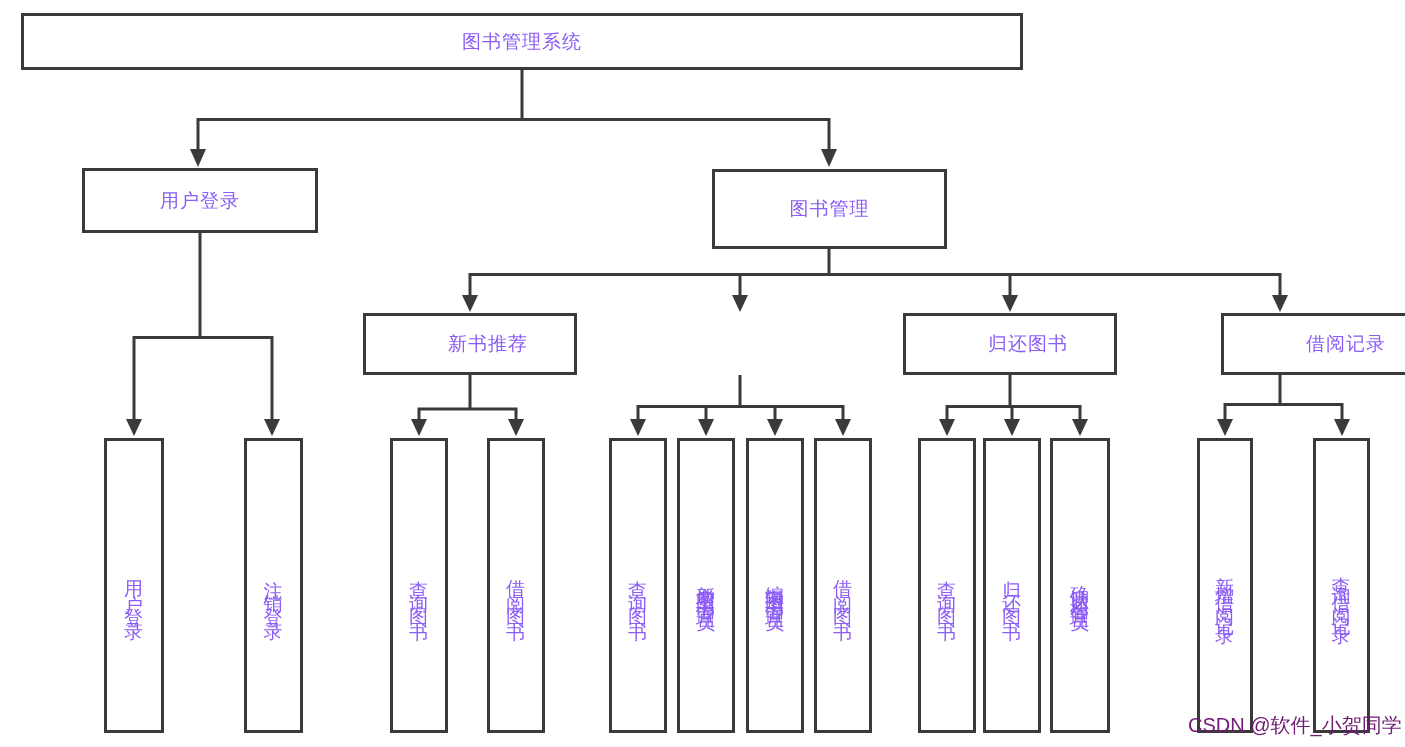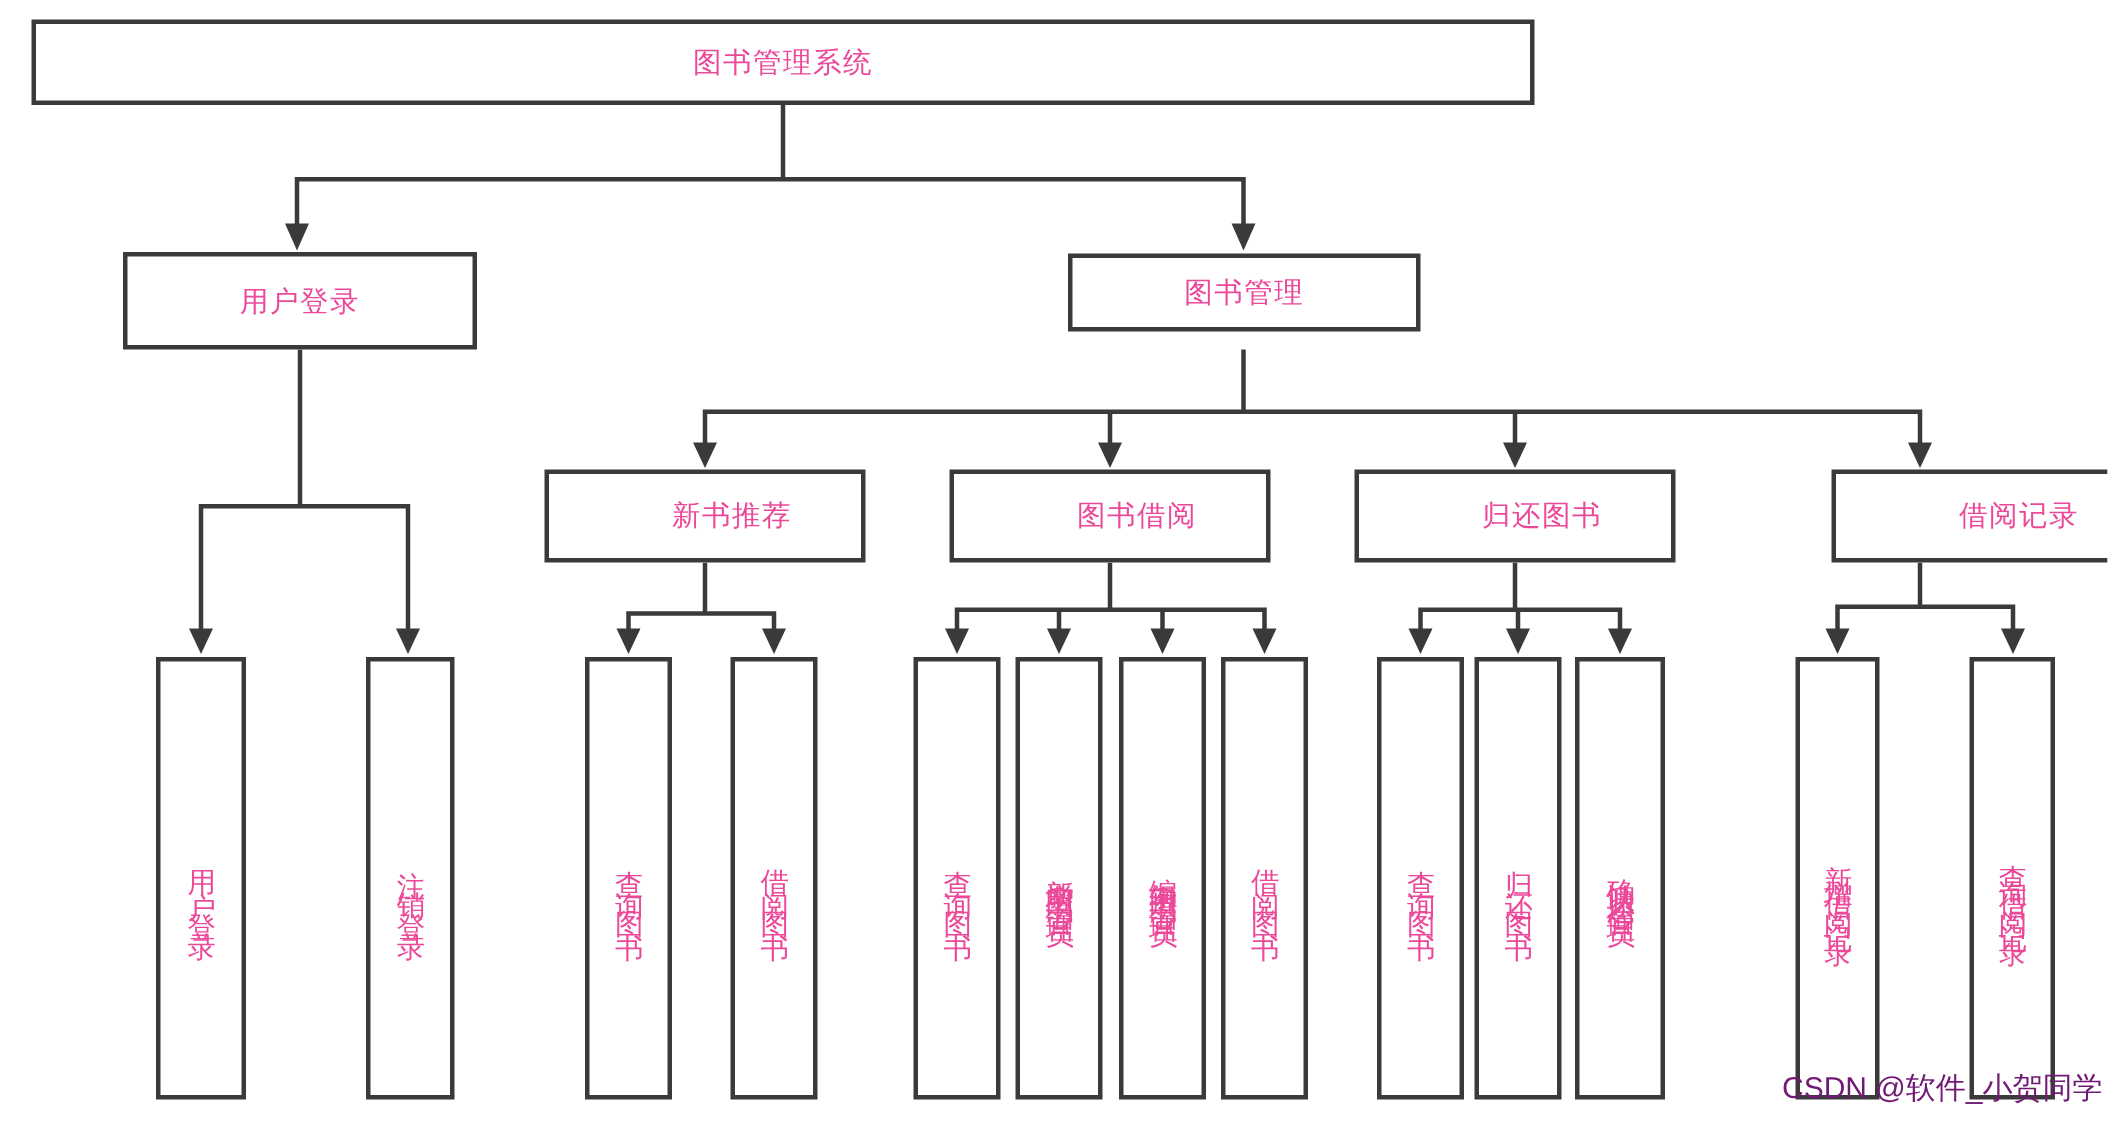--- a/index.html
+++ b/index.html
@@ -32,27 +32,27 @@
     stroke: none;
   }
   .node {
     position: absolute;
     box-sizing: border-box;
     border: 3px solid #3a3a3a;
     background: #ffffff;
     display: flex;
     align-items: center;
     justify-content: center;
-    color: #ec4899;
+    color: #8b5cf6;
     font-size: 19px;
     letter-spacing: 1px;
   }
   .b-root { left: 21px;  top: 13px;  width: 1002px; height: 57px; }
   .l2a    { left: 82px;  top: 168px; width: 236px;  height: 65px; }
-  .l2b    { left: 712px; top: 169px; width: 235px;  height: 52px; }
+  .l2b    { left: 712px; top: 169px; width: 235px;  height: 80px; }
   .l3     { top: 313px; height: 62px; width: 214px; padding-left: 36px; }
   .l3a { left: 363px; }
   .l3b { left: 633px; }
   .l3c { left: 903px; }
   .l3d { left: 1173px; margin-left: 48px; }
   .leaf { top: 438px; height: 295px; width: 58px; }
   .p1  { left: 104px;  width: 60px; }
   .p2  { left: 244px;  width: 59px; }
   .p3  { left: 390px; }
   .p4  { left: 487px; }
@@ -140,23 +140,20 @@
   <div class="node l2a">
     <span>用户登录</span>
   </div>
   <div class="node l2b">
     <span>图书管理</span>
   </div>
 
   <div class="node l3 l3a">
     <span>新书推荐</span>
   </div>
-  <div class="node l3 l3b">
-    <span>图书借阅</span>
-  </div>
   <div class="node l3 l3c">
     <span>归还图书</span>
   </div>
   <div class="node l3 l3d">
     <span>借阅记录</span>
   </div>
 
   <div class="node leaf p1">
     <span class="vtext sp-wide">用户登录</span>
   </div>

